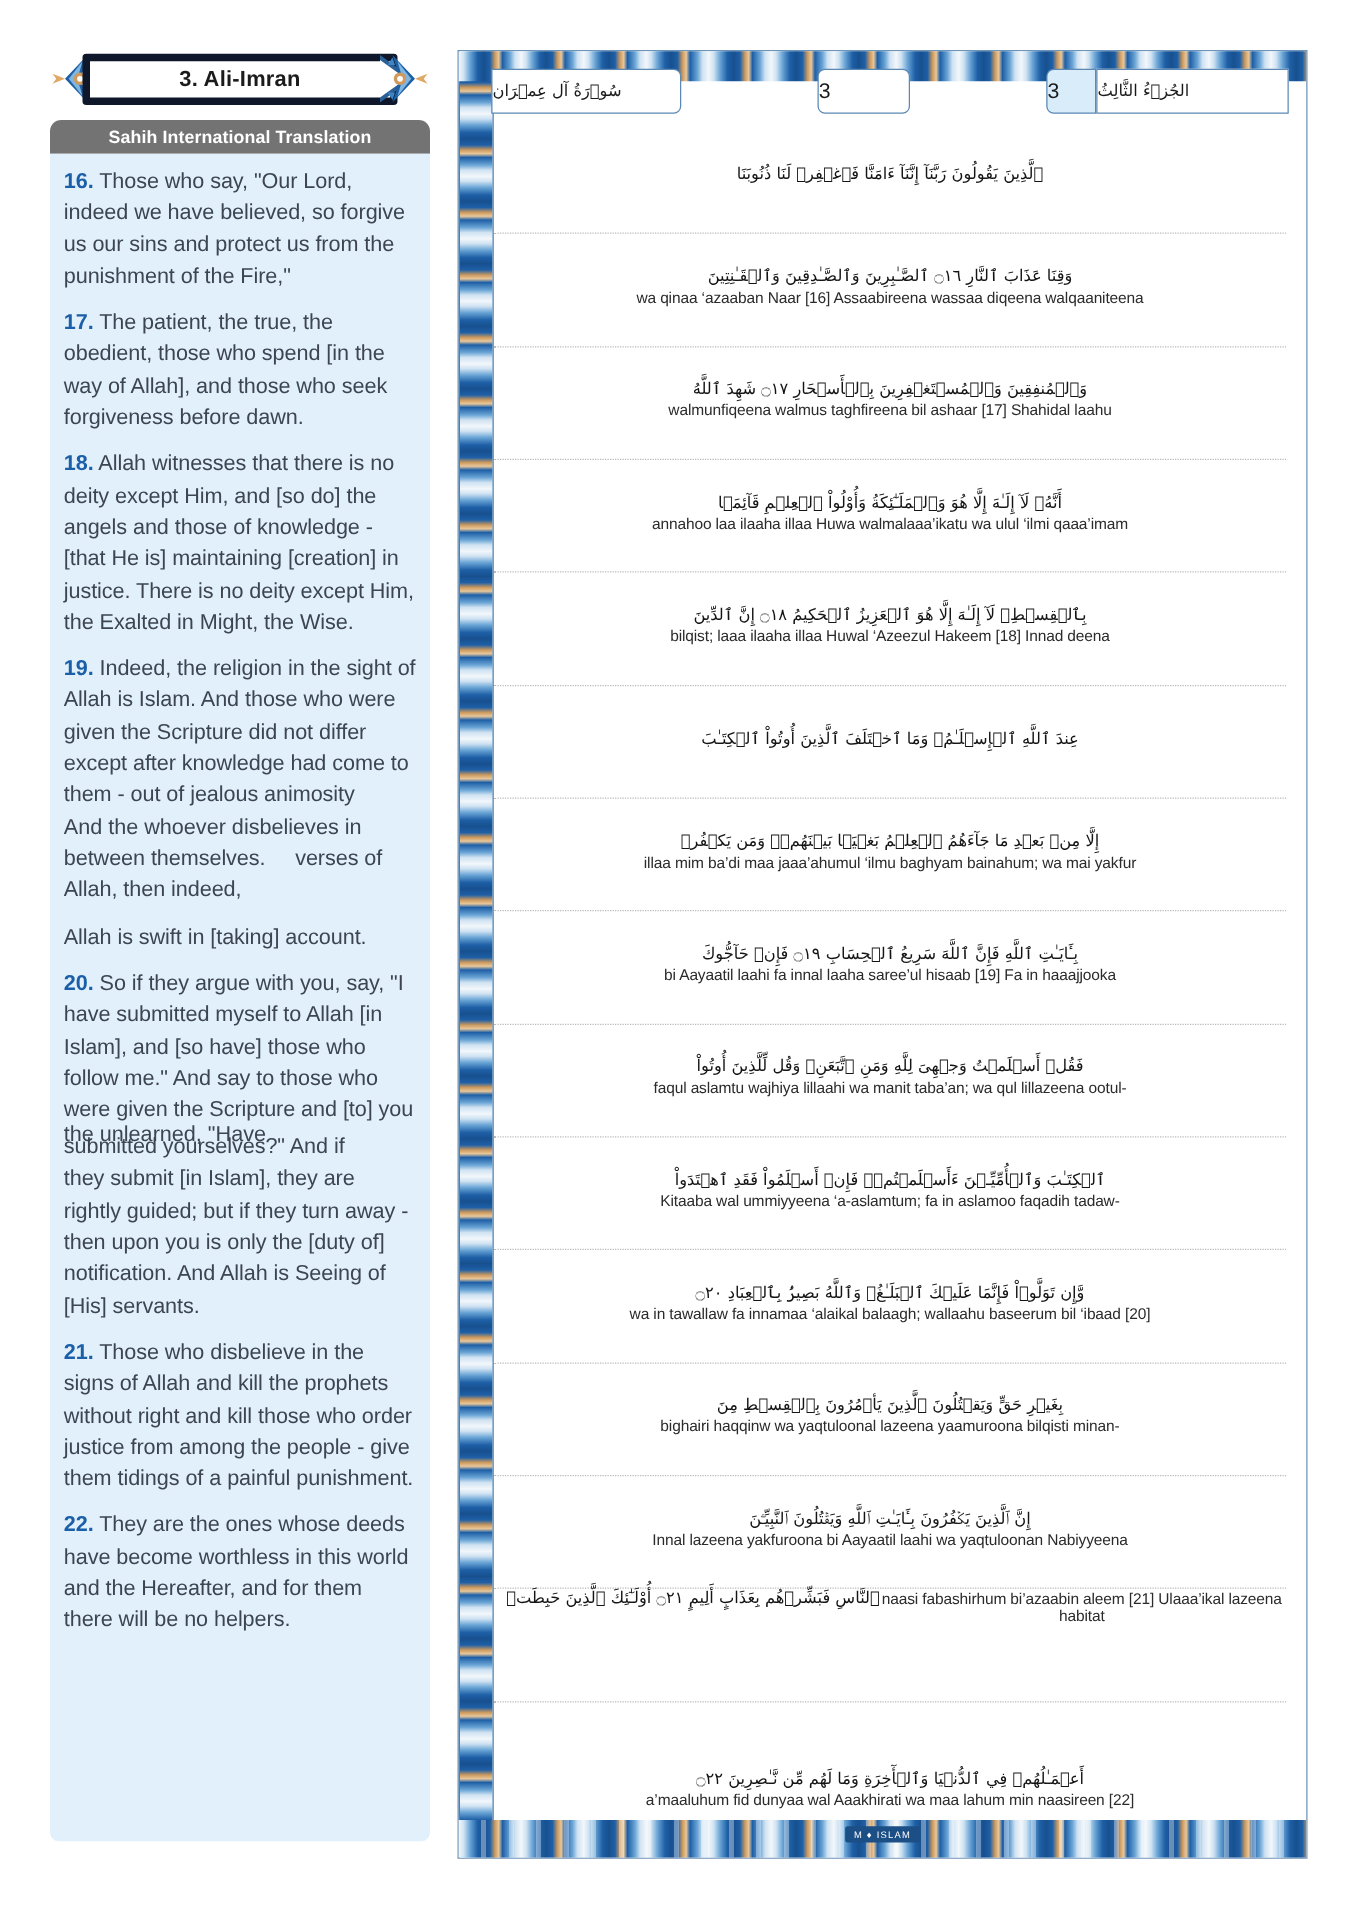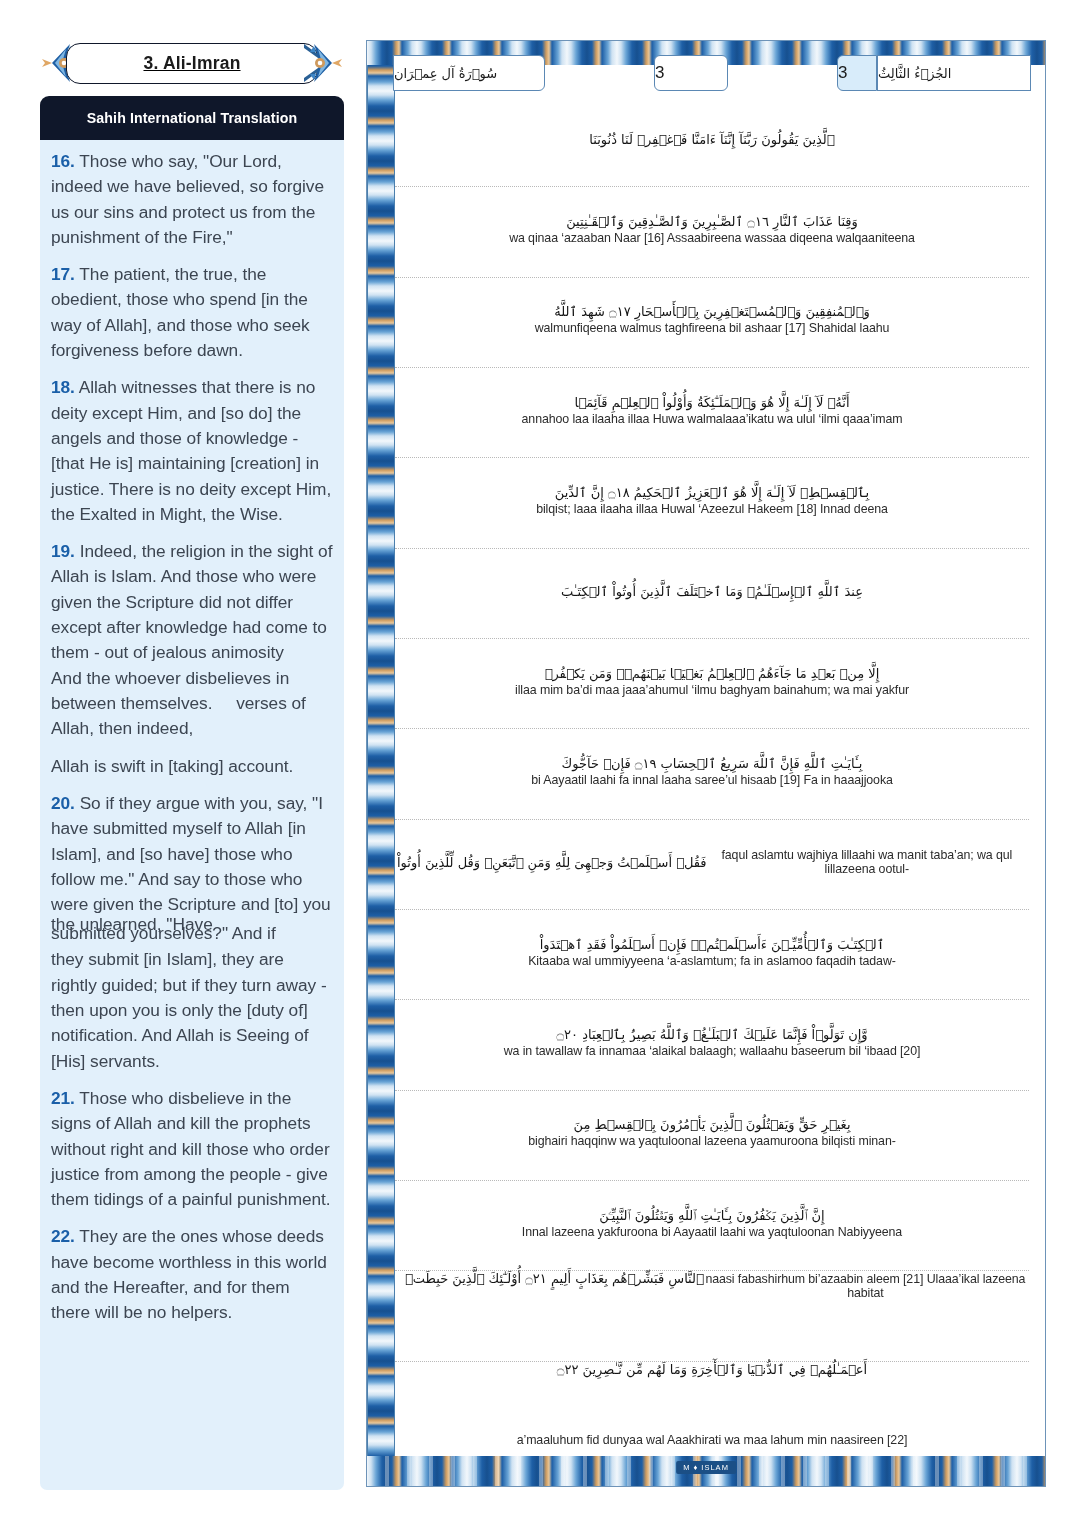--- a/index.html
+++ b/index.html
@@ -4,28 +4,28 @@
 <style>
   html,body{margin:0;padding:0;background:#ffffff;}
   body{width:1086px;height:1536px;position:relative;overflow:hidden;
        font-family:"Liberation Sans","DejaVu Sans",sans-serif;}
 
   
   #translation-panel{position:absolute;left:40px;top:40px;width:304px;height:1447px;}
 
   #surah-title-bar{position:relative;height:47px;margin:0 0 9px 0;display:flex;align-items:center;justify-content:center;}
   #surah-title-box{position:absolute;left:26px;right:26px;top:3px;bottom:3px;
-      background:#ffffff;border:1px solid #0f172a;border-radius:14px;
-      display:flex;align-items:center;justify-content:center;text-decoration:underline;}
+      background:#ffffff;border:6px solid #0f172a;border-radius:3px;
+      display:flex;align-items:center;justify-content:center;}
   .title-orn{position:absolute;top:0;width:42px;height:47px;}
   .title-orn.left{left:0;}
   .title-orn.right{right:0;}
   #surah-title-text{font-size:17.5px;font-weight:bold;color:#1b1b1b;letter-spacing:.2px;}
 
-  #translation-source-bar{background:#0f172a;border-radius:9px 9px 0 0;height:44px;
+  #translation-source-bar{background:#737373;border-radius:9px 9px 0 0;height:27px;
       display:flex;align-items:center;justify-content:center;}
   #translation-source-label{color:#ffffff;font-weight:bold;font-size:14.2px;letter-spacing:.1px;}
 
   #translation-body{background:#e2f0fb;border-radius:0 0 7px 7px;padding:9px 11px 16px 11px;
       height:1350px;box-sizing:border-box;position:relative;}
   .verse-para{font-size:17.3px;line-height:25.3px;color:#3c4551;margin:0 0 12px 0;
       text-align:left;letter-spacing:-.05px;}
   .verse-num{color:#1a5fa8;font-weight:bold;}
   .overlap-wrap{position:relative;}
   .overlap-under{position:relative;}
@@ -224,21 +224,21 @@
         <div class="ayah-arabic" style="font-size: 13px;">عِندَ ٱللَّهِ ٱلۡإِسۡلَـٰمُۗ وَمَا ٱخۡتَلَفَ ٱلَّذِينَ أُوتُواْ ٱلۡكِتَـٰبَ</div>
       </div>
       <div class="ayah-line" style="height: 90.3333px; box-sizing: border-box; display: flex; flex-direction: column; justify-content: center;">
         <div class="ayah-arabic" style="font-size: 13px;">إِلَّا مِنۢ بَعۡدِ مَا جَآءَهُمُ ٱلۡعِلۡمُ بَغۡيَۢا بَيۡنَهُمۡۗ وَمَن يَكۡفُرۡ</div>
         <div class="ayah-translit">illaa mim ba’di maa jaaa’ahumul ‘ilmu baghyam bainahum; wa mai yakfur</div>
       </div>
       <div class="ayah-line" style="height: 90.3333px; box-sizing: border-box; display: flex; flex-direction: column; justify-content: center;">
         <div class="ayah-arabic" style="font-size: 13px;">بِـَٔايَـٰتِ ٱللَّهِ فَإِنَّ ٱللَّهَ سَرِيعُ ٱلۡحِسَابِ ۝١٩ فَإِنۡ حَآجُّوكَ</div>
         <div class="ayah-translit">bi Aayaatil laahi fa innal laaha saree’ul hisaab [19] Fa in haaajjooka</div>
       </div>
-      <div class="ayah-line" style="height: 90.3333px; box-sizing: border-box; display: flex; flex-direction: row; justify-content: center; align-items: center;">
+      <div class="ayah-line" style="height: 90.3333px; box-sizing: border-box; display: flex; flex-direction: column; justify-content: center;">
         <div class="ayah-arabic" style="font-size: 13px;">فَقُلۡ أَسۡلَمۡتُ وَجۡهِیَ لِلَّهِ وَمَنِ ٱتَّبَعَنِۚ وَقُل لِّلَّذِينَ أُوتُواْ</div>
         <div class="ayah-translit">faqul aslamtu wajhiya lillaahi wa manit taba’an; wa qul lillazeena ootul-</div>
       </div>
       <div class="ayah-line" style="height: 90.3333px; box-sizing: border-box; display: flex; flex-direction: column; justify-content: center;">
         <div class="ayah-arabic" style="font-size: 13px;">ٱلۡكِتَـٰبَ وَٱلۡأُمِّيِّـۧنَ ءَأَسۡلَمۡتُمۡۚ فَإِنۡ أَسۡلَمُواْ فَقَدِ ٱهۡتَدَواْ</div>
         <div class="ayah-translit">Kitaaba wal ummiyyeena ‘a-aslamtum; fa in aslamoo faqadih tadaw-</div>
       </div>
       <div class="ayah-line" style="height: 90.3333px; box-sizing: border-box; display: flex; flex-direction: column; justify-content: center;">
         <div class="ayah-arabic" style="font-size: 13px;">وَّإِن تَوَلَّوۡاْ فَإِنَّمَا عَلَيۡكَ ٱلۡبَلَـٰغُۗ وَٱللَّهُ بَصِيرُۢ بِٱلۡعِبَادِ ۝٢٠</div>
         <div class="ayah-translit">wa in tawallaw fa innamaa ‘alaikal balaagh; wallaahu baseerum bil ‘ibaad [20]</div>
@@ -248,18 +248,18 @@
         <div class="ayah-translit">bighairi haqqinw wa yaqtuloonal lazeena yaamuroona bilqisti minan-</div>
       </div>
       <div class="ayah-line" style="height: 90.3333px; box-sizing: border-box; display: flex; flex-direction: column; justify-content: center;">
         <div class="ayah-arabic" style="font-size: 13px;">إِنَّ ٱلَّذِينَ يَكۡفُرُونَ بِـَٔايَـٰتِ ٱللَّهِ وَيَقۡتُلُونَ ٱلنَّبِيِّـۧنَ</div>
         <div class="ayah-translit">Innal lazeena yakfuroona bi Aayaatil laahi wa yaqtuloonan Nabiyyeena</div>
       </div>
       <div class="ayah-line" style="height: 90.3333px; box-sizing: border-box; display: flex; flex-direction: row; justify-content: center; padding-left: 10px;">
         <div class="ayah-arabic" style="font-size: 13px;">ٱلنَّاسِ فَبَشِّرۡهُم بِعَذَابٍ أَلِيمٍ ۝٢١ أُوْلَـٰٓئِكَ ٱلَّذِينَ حَبِطَتۡ</div>
         <div class="ayah-translit">naasi fabashirhum bi’azaabin aleem [21] Ulaaa’ikal lazeena habitat</div>
       </div>
-      <div class="ayah-line" style="height: 90.3333px; box-sizing: border-box; display: flex; flex-direction: column; justify-content: space-between;">
+      <div class="ayah-line" style="height: 90.3333px; box-sizing: border-box; display: flex; flex-direction: column; justify-content: flex-end;">
         <div class="ayah-arabic" style="font-size: 13px;">أَعۡمَـٰلُهُمۡ فِي ٱلدُّنۡيَا وَٱلۡأٓخِرَةِ وَمَا لَهُم مِّن نَّـٰصِرِينَ ۝٢٢</div>
         <div class="ayah-translit">a’maaluhum fid dunyaa wal Aaakhirati wa maa lahum min naasireen [22]</div>
       </div>
     </div>
 </div>
 
 </body></html>

